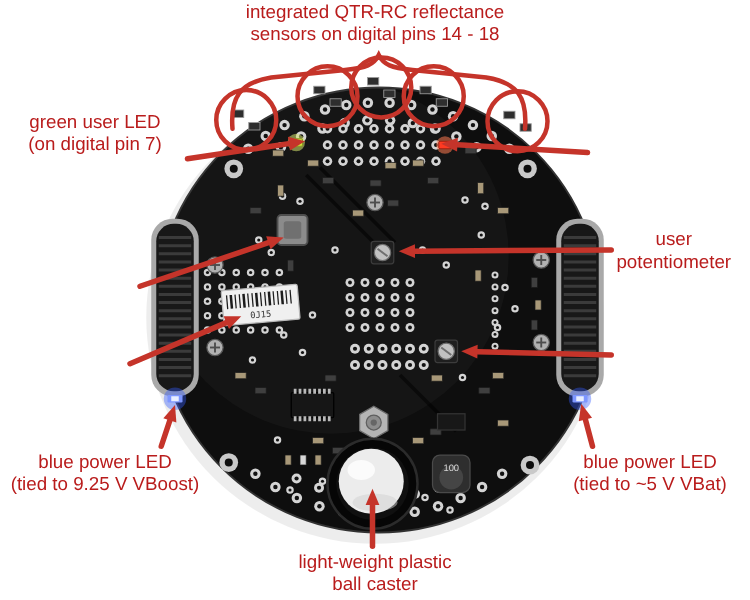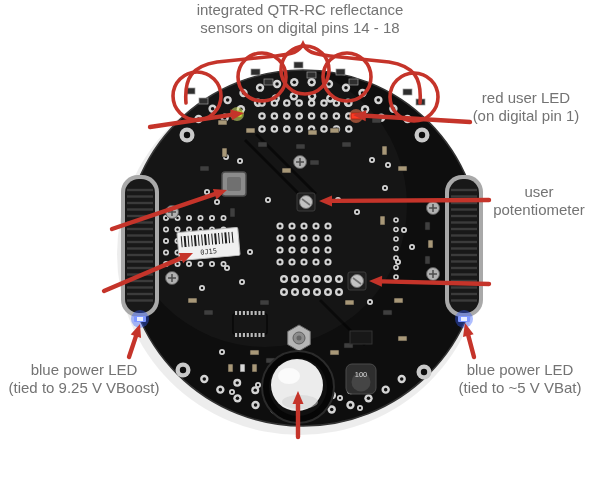--- a/index.html
+++ b/index.html
@@ -1,19 +1,19 @@
 <!DOCTYPE html>
 <html><head>
 <meta charset="utf-8">
 <style>
   html,body{margin:0;padding:0;background:#fff;}
   .stage{position:relative;width:600px;height:480px;background:#fff;overflow:hidden;
          font-family:"Liberation Sans",sans-serif;}
   .stage svg{position:absolute;left:0;top:0;}
-  .lbl{position:absolute;color:#737373;font-size:15px;line-height:18px;
+  .lbl{position:absolute;color:#b91c1c;font-size:15px;line-height:18px;
        white-space:pre-line;text-align:center;}
   .lbl-sensors{left:140px;top:1px;width:320px;}
   .lbl-green{left:0px;top:89px;width:152px;}
   .lbl-red{left:452px;top:89px;width:148px;}
   .lbl-mcu{left:0px;top:160px;width:116px;}
   .lbl-userpot{left:478px;top:183px;width:122px;}
   .lbl-serial{left:8px;top:279px;width:134px;}
   .lbl-lcd{left:482px;top:261px;width:118px;}
   .lbl-blueleft{left:0px;top:361px;width:168px;}
   .lbl-blueright{left:440px;top:361px;width:160px;}
@@ -606,22 +606,24 @@
         <polygon points="140,324 141.10679718105894,338.07213558774924 130.67128090250327,334.5936301615641" fill="#c5342a"></polygon>
         <line x1="474" y1="357" x2="468.3266032841117" y2="335.5671679621997" stroke="#c5342a" stroke-width="4.4" stroke-linecap="round"></line>
         <polygon points="465,323 473.64348203735,334.1597588804601 463.00972453087337,336.97457704393923" fill="#c5342a"></polygon>
         <line x1="298" y1="437" x2="298" y2="404" stroke="#c5342a" stroke-width="4.4" stroke-linecap="round"></line>
         <polygon points="298,391 303.5,404 292.5,404" fill="#c5342a"></polygon>
       </g>
 </svg>
 
 <div class="lbl lbl-sensors">integrated QTR-RC reflectance
 sensors on digital pins 14 - 18</div>
-<div class="lbl lbl-red">red user LED
-(on digital pin 1)</div>
+<div class="lbl lbl-green">green user LED
+(on digital pin 7)</div>
 <div class="lbl lbl-userpot">user
 potentiometer</div>
 <div class="lbl lbl-blueleft">blue power LED
 (tied to 9.25 V VBoost)</div>
 <div class="lbl lbl-blueright">blue power LED
 (tied to ~5 V VBat)</div>
+<div class="lbl lbl-ball">light-weight plastic
+ball caster</div>
 
 </div>
 
 </body></html>

